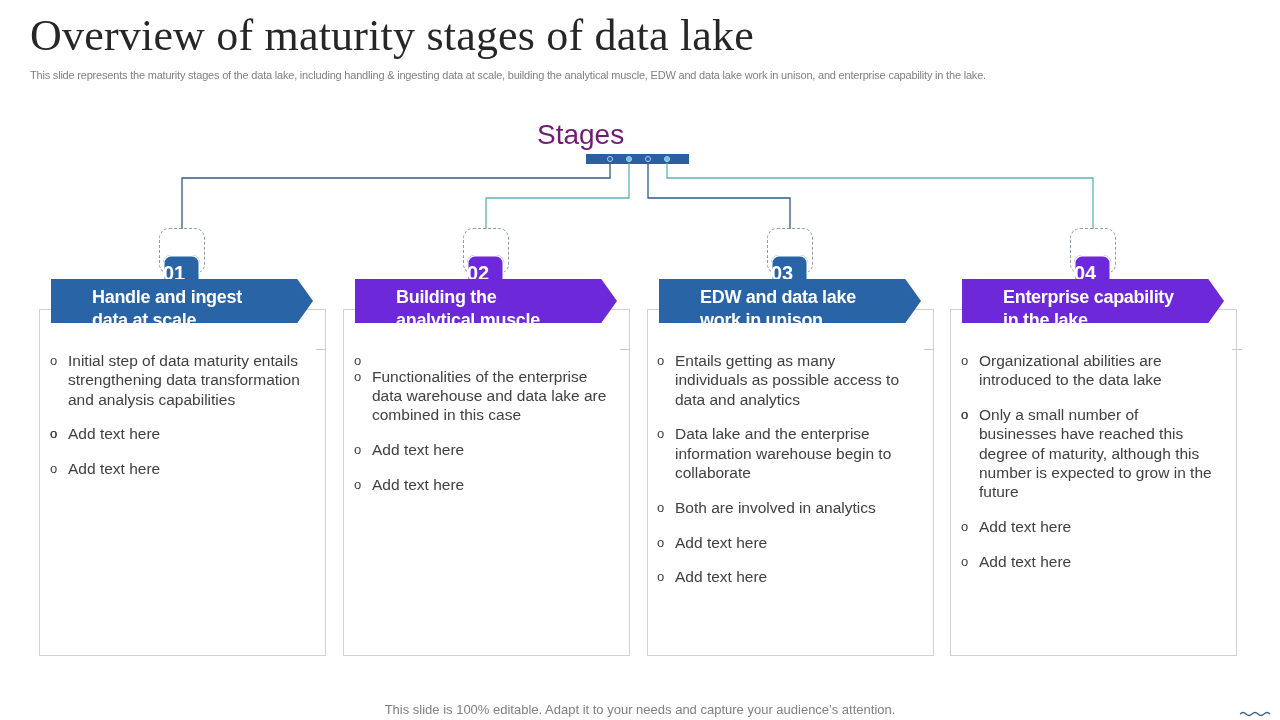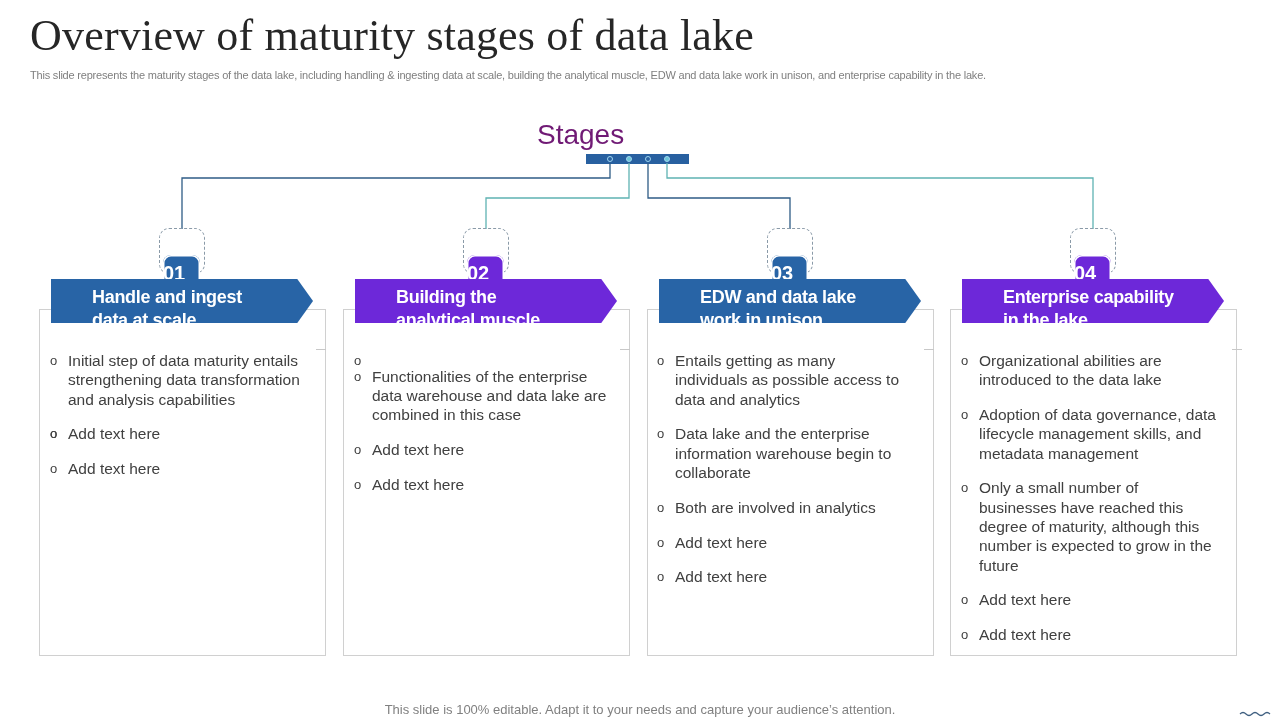--- a/index.html
+++ b/index.html
@@ -145,20 +145,20 @@
 <div class="card-tick" style="left:1232px"></div>
 <div class="badge-wrap" style="left:1070px">
   <div class="badge teal">04</div>
 </div>
 <div class="banner teal" style="left:962px">
   <div>Enterprise capability</div>
   <div>in the lake</div>
 </div>
 <ul class="list" style="left:961px; width:258px">
   <li><span class="bullet">o</span><span>Organizational abilities are introduced to the data lake</span></li>
-  <li><span class="bullet">o</span><span>Adoption of data governance, data lifecycle management skills, and metadata management</span></li>
+  <li><span class="bullet">o</span></li>
   <li><span class="bullet">o</span><span>Only a small number of businesses have reached this degree of maturity, although this number is expected to grow in the future</span></li>
   <li><span class="bullet">o</span><span>Add text here</span></li>
   <li><span class="bullet">o</span><span>Add text here</span></li>
 </ul>
 
 <div class="footer">This slide is 100% editable. Adapt it to your needs and capture your audience’s attention.</div>
 <span class="wave"></span>
 
 </body></html>

